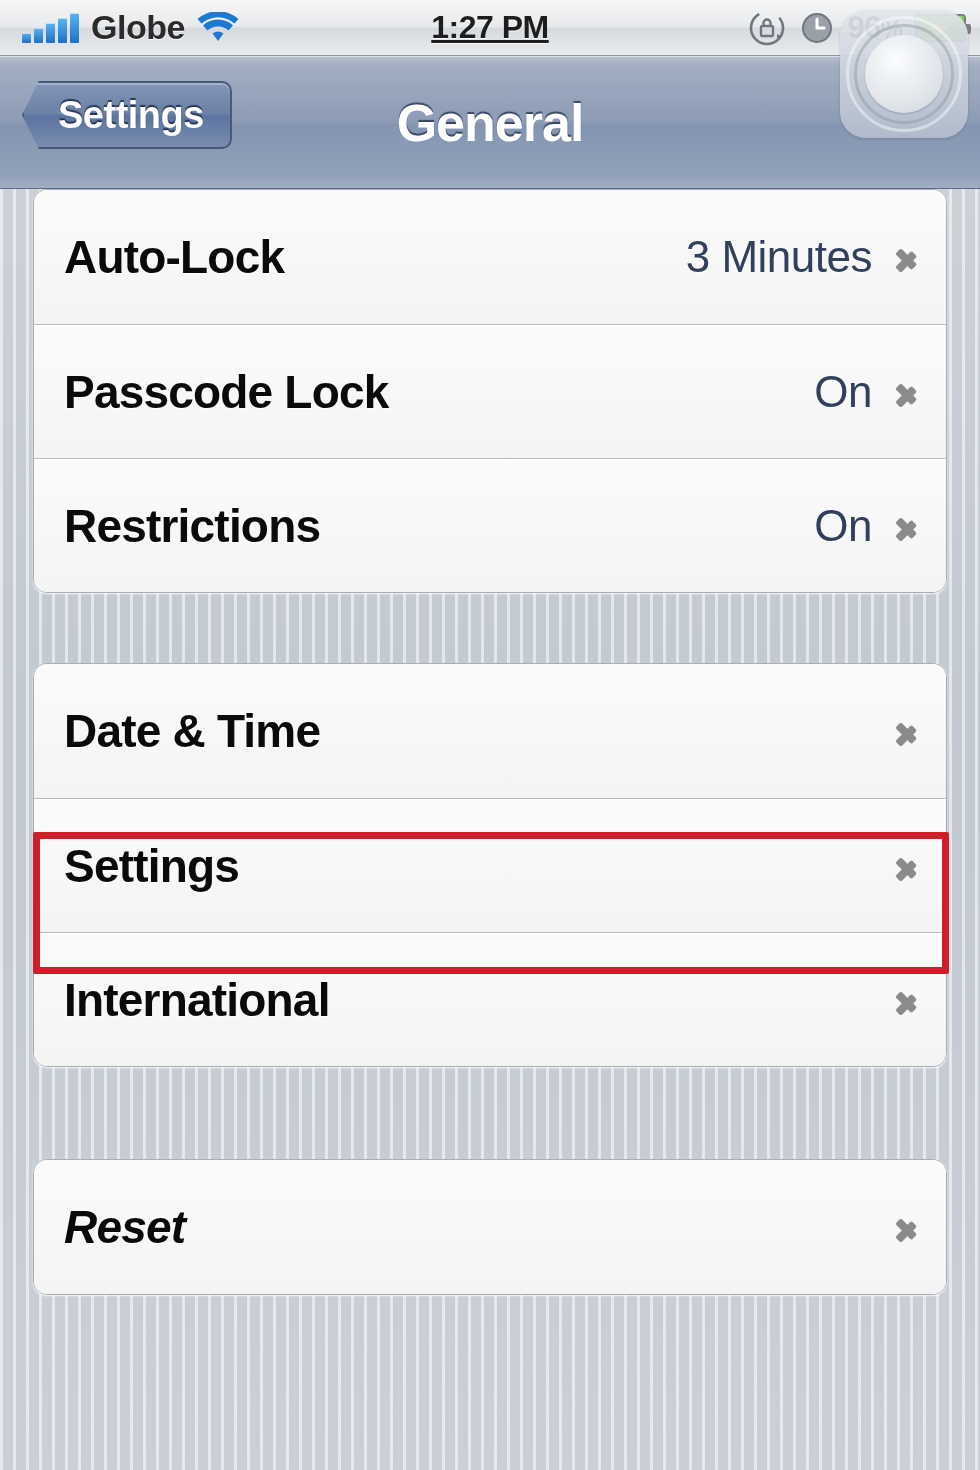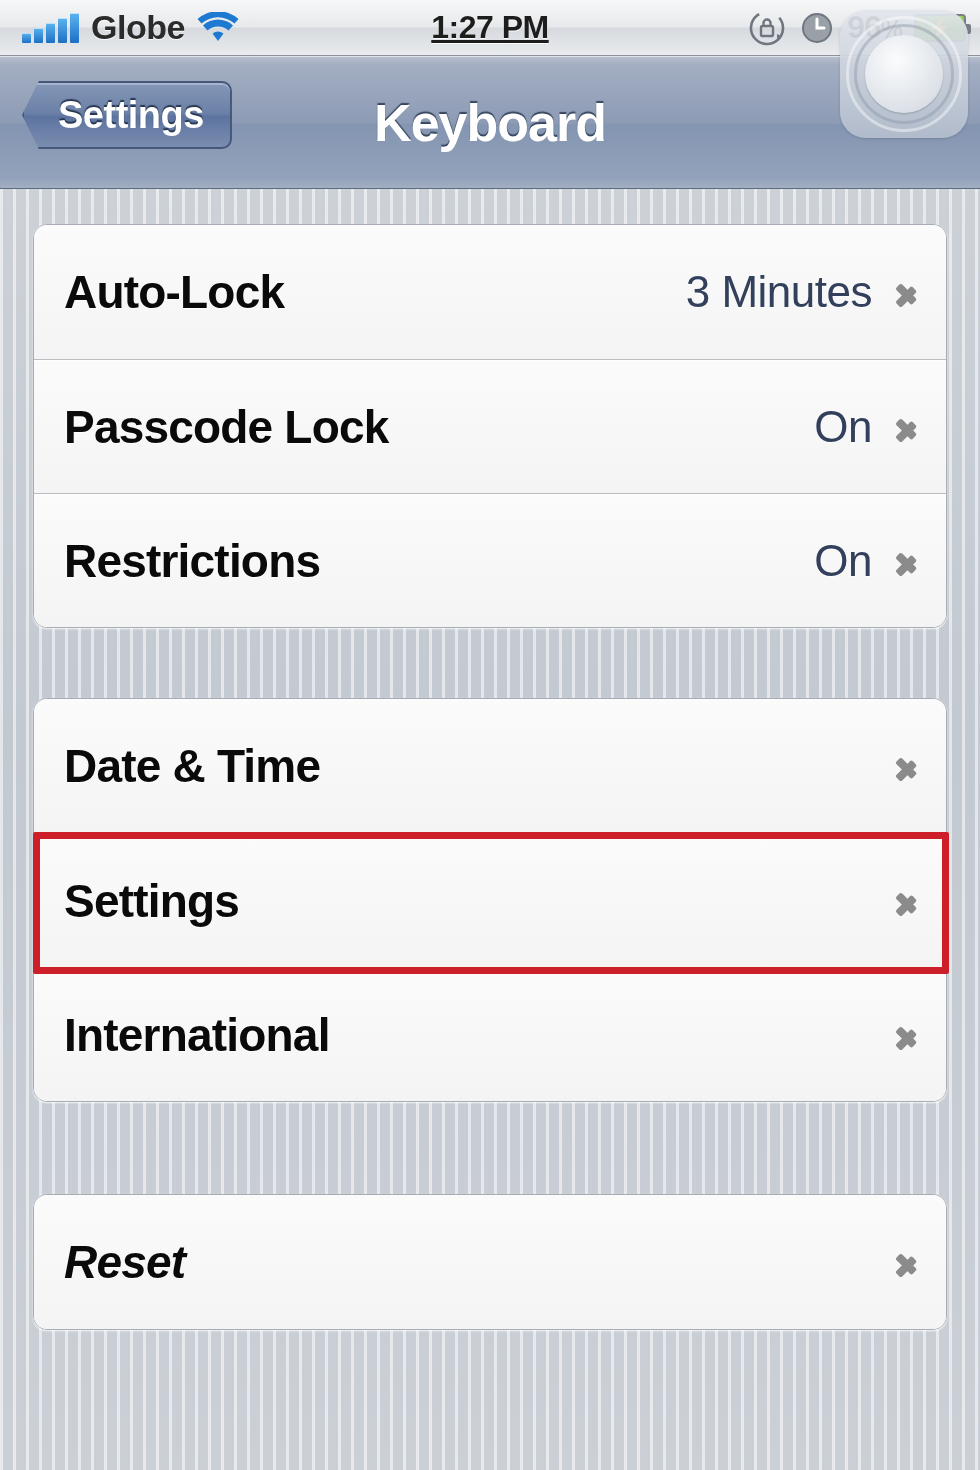--- a/index.html
+++ b/index.html
@@ -196,21 +196,21 @@
 
   .group {
     position: relative;
     margin: 0 33px;
     background: #f7f7f8;
     border: 1px solid #a8adb5;
     border-radius: 14px;
     box-shadow: 0 1px 2px rgba(255,255,255,0.85);
     overflow: hidden;
   }
-  .group.g1 { margin-top: 35px; }
+  .group.g1 { }
   .group.g2 { margin-top: 70px; }
   .group.g3 { margin-top: 92px; font-style: italic; }
 
   .row {
     position: relative;
     height: 134px;
     display: flex;
     align-items: center;
     padding: 0 28px 0 30px;
     background: linear-gradient(to bottom, #fbfbfc 0%, #f4f4f5 100%);
@@ -313,21 +313,21 @@
       <span class="battery">
         <span class="bolt">⚡</span>
       </span>
     </div>
   </div>
 
   <div id="nav-bar">
     <div id="back-button">
       <span>Settings</span>
     </div>
-    <div id="nav-title">Keyboard</div>
+    <div id="nav-title">General</div>
   </div>
 
   <div id="assistive-touch">
     <span class="ring r1"></span>
     <span class="ring r2"></span>
     <span class="core"></span>
   </div>
 
   <div id="content">
 

